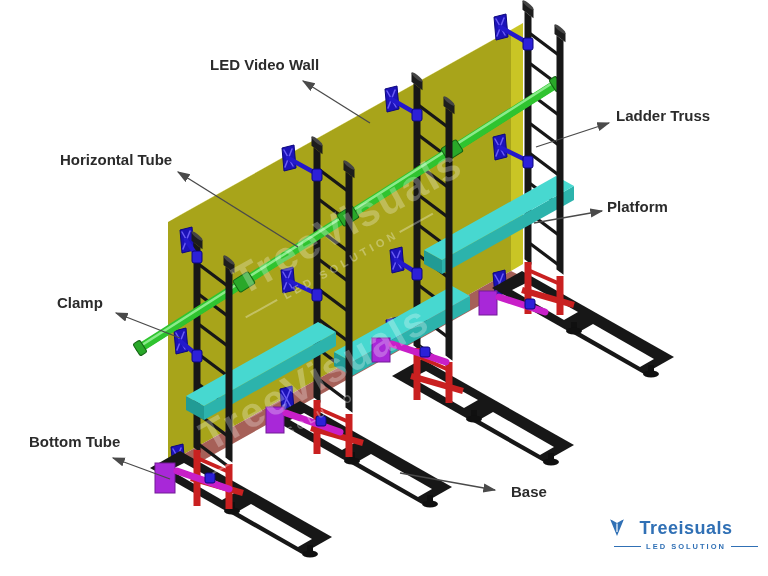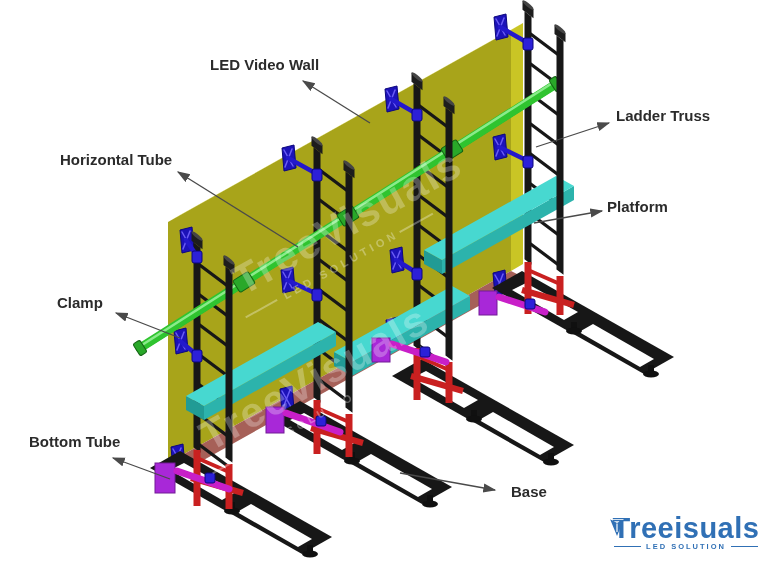--- a/index.html
+++ b/index.html
@@ -34,21 +34,21 @@
   .ldr{stroke:#4a4a4a;stroke-width:1.3;fill:none}
   .lbl{font-family:"Liberation Sans",sans-serif;font-weight:bold;font-size:15px;fill:#2b2b2b}
   
   .wmBrand{font-family:"Liberation Sans",sans-serif;font-weight:bold;font-size:42px;
            letter-spacing:2px;fill:rgba(255,255,255,0.27)}
   .wmTag{font-family:"Liberation Sans",sans-serif;font-weight:bold;font-size:11px;
          letter-spacing:4px;fill:rgba(255,255,255,0.32)}
   .wmLn{stroke:rgba(255,255,255,0.32);stroke-width:2}
   
   .logo{position:absolute;left:608px;top:516px;width:156px;text-align:center;color:#3070b5;}
-  .logo-brand{font-weight:bold;font-size:29px;letter-spacing:0.5px;line-height:24px;
+  .logo-brand{font-weight:bold;font-size:18px;letter-spacing:0.5px;line-height:24px;
               display:flex;align-items:flex-end;justify-content:center;}
   .logo-brand .vglyph{display:inline-block;margin:0 1px 1px 1px;}
   .logo-tagline{margin-top:2px;display:flex;align-items:center;justify-content:center;gap:5px;}
   .logo-tagline .tagtext{font-size:7.5px;font-weight:bold;letter-spacing:2px;}
   .logo-tagline .dash{display:inline-block;width:27px;height:1.5px;background:#3070b5;}
 </style>
 </head>
 <body>
 
 <div id="stage">

